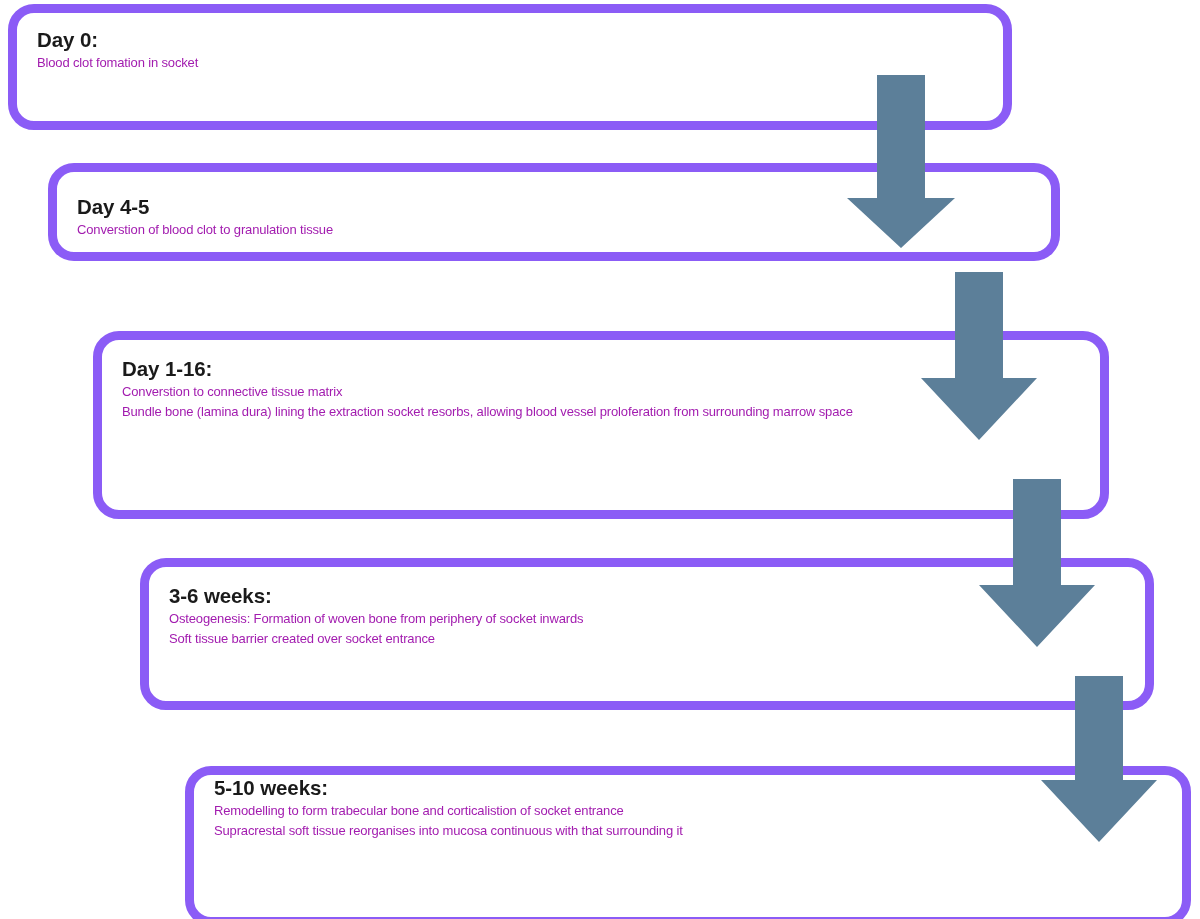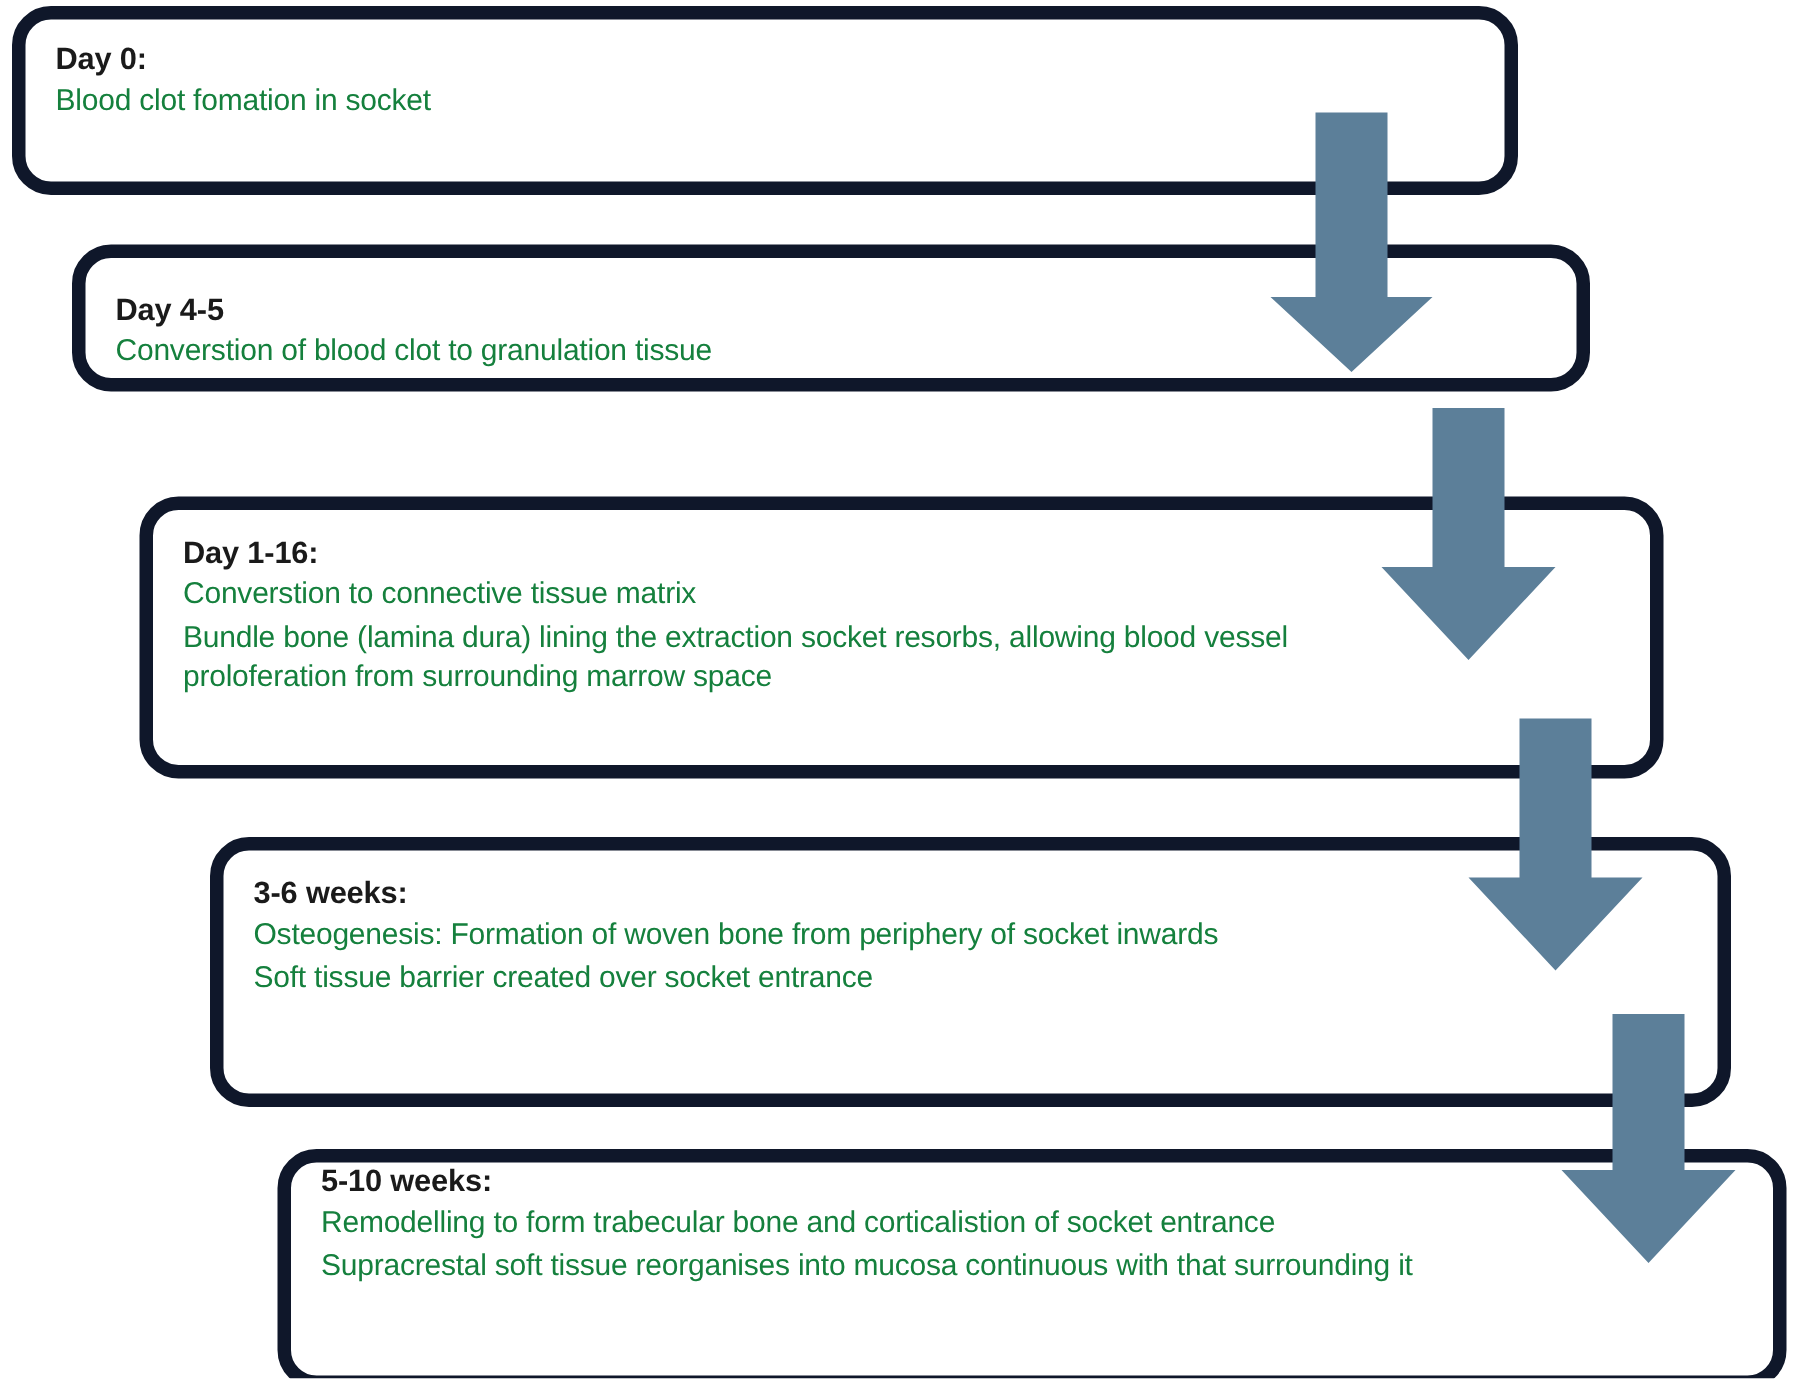--- a/index.html
+++ b/index.html
@@ -26,21 +26,21 @@
     height: 919px;
     z-index: 5;
     pointer-events: none;
   }
 
   
   .stage-box {
     position: absolute;
     box-sizing: border-box;
     background: #ffffff;
-    border: 9px solid #0f172a;
+    border: 9px solid #8b5cf6;
     border-radius: 26px;
     z-index: 2;
   }
 
   .stage-inner {
     position: absolute;
     left: 0;
     top: 0;
     padding: 14px 20px 10px 20px;
     box-sizing: border-box;
@@ -53,23 +53,23 @@
     line-height: 1.28;
     color: #1a1a1a;
     letter-spacing: -0.1px;
     font-stretch: condensed;
     margin: 0 0 1px 0;
     white-space: nowrap;
   }
 
   .stage-line {
     font-weight: normal;
-    font-size: 20px;
+    font-size: 13px;
     line-height: 1.33;
-    color: #15803d;
+    color: #a21caf;
     letter-spacing: -0.15px;
     font-stretch: condensed;
     margin: 0;
   }
   .stage-line.gap {
     margin-top: 2px;
   }
   .stage-line.wrap {
     white-space: normal;
     max-width: 800px;
@@ -106,21 +106,21 @@
   </div>
 
   <div class="stage-box" style="left:93px; top:331px; width:1016px; height:188px;">
     <div class="stage-inner" style="padding-top:16px;">
       <p class="stage-title">Day 1-16:</p>
       <p class="stage-line">Converstion to connective tissue matrix</p>
       <p class="stage-line gap wrap">Bundle bone (lamina dura) lining the extraction socket resorbs, allowing blood vessel proloferation from surrounding marrow space</p>
     </div>
   </div>
 
-  <div class="stage-box" style="left:140px; top:558px; width:1014px; height:180px;">
+  <div class="stage-box" style="left:140px; top:558px; width:1014px; height:152px;">
     <div class="stage-inner" style="padding-top:16px;">
       <p class="stage-title">3-6 weeks:</p>
       <p class="stage-line">Osteogenesis: Formation of woven bone from periphery of socket inwards</p>
       <p class="stage-line gap">Soft tissue barrier created over socket entrance</p>
     </div>
   </div>
 
   <div class="stage-box" style="left:185px; top:766px; width:1006px; height:160px;">
     <div class="stage-inner" style="padding-top:0;">
       <p class="stage-title">5-10 weeks:</p>

